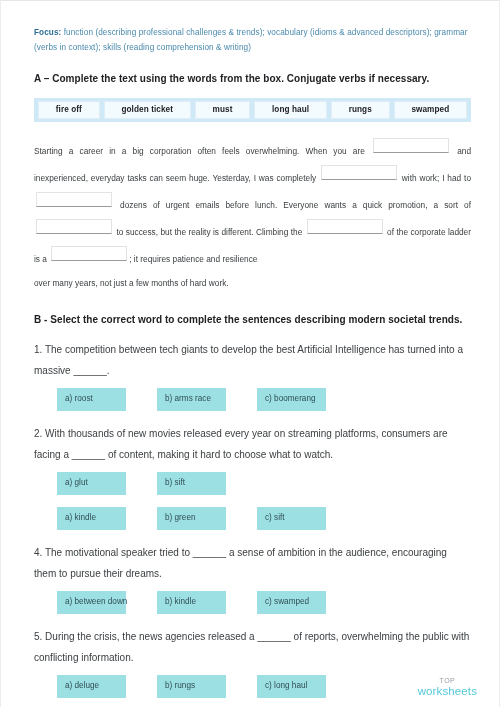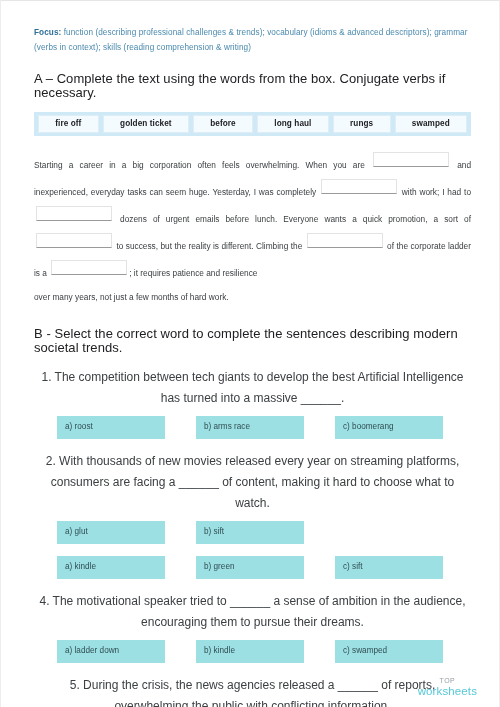--- a/index.html
+++ b/index.html
@@ -41,22 +41,22 @@
     letter-spacing: 0.01em;
     margin-bottom: 17px;
   }
   .focus b {
     color: #2f6f97;
     font-weight: bold;
   }
 
   
   .heading {
-    font-size: 13px;
-    font-weight: normal;
+    font-size: 10px;
+    font-weight: bold;
     color: #202124;
     line-height: 14px;
     letter-spacing: 0.005em;
   }
 
   
   .wordbank {
     margin-top: 12px;
     background: #cfe9f7;
     padding: 3px 4px;
@@ -109,38 +109,37 @@
   }
 
   
   .section-b {
     margin-top: 22px;
   }
   .question {
     margin-top: 12px;
   }
   .q-text {
-    font-size: 12px;
+    font-size: 10px;
     line-height: 21px;
     color: #3c4043;
-    text-align: center;
   }
   .options {
     margin-top: 7px;
     display: flex;
     gap: 0;
     padding-left: 23px;
   }
   .option {
     background: #9de0e4;
     color: #2f4f54;
     font-size: 8.2px;
     line-height: 12px;
     padding: 5px 6px 6px 8px;
-    width: 108px;
+    width: 69px;
     box-sizing: border-box;
     white-space: nowrap;
     margin-right: 31px;
   }
   .option:last-child { margin-right: 0; }
 
   
   .footer {
     position: absolute;
     right: 22px;
@@ -170,21 +169,21 @@
 
     <div class="focus">
       <b>Focus:</b><span> function (describing professional challenges &amp; trends); vocabulary (idioms &amp; advanced descriptors); grammar (verbs in context); skills (reading comprehension &amp; writing)</span>
     </div>
 
     <div class="heading">A – Complete the text using the words from the box. Conjugate verbs if necessary.</div>
 
     <div class="wordbank">
       <div class="word-chip">fire off</div>
       <div class="word-chip">golden ticket</div>
-      <div class="word-chip">before</div>
+      <div class="word-chip">must</div>
       <div class="word-chip">long haul</div>
       <div class="word-chip">rungs</div>
       <div class="word-chip">swamped</div>
     </div>
 
     <div class="cloze">
       <p>
         <span>Starting a career in a big corporation often feels overwhelming. When you are </span><span class="blank"></span><span> and inexperienced, everyday tasks can seem huge. Yesterday, I was completely </span><span class="blank"></span><span> with work; I had to </span><span class="blank"></span><span> dozens of urgent emails before lunch. Everyone wants a quick promotion, a sort of </span><span class="blank"></span><span> to success, but the reality is different. Climbing the </span><span class="blank"></span><span> of the corporate ladder is a </span><span class="blank"></span><span>; it requires patience and resilience</span>
       </p>
     </div>
@@ -214,21 +213,21 @@
         <div class="options">
           <div class="option">a) kindle</div>
           <div class="option">b) green</div>
           <div class="option">c) sift</div>
         </div>
       </div>
 
       <div class="question">
         <div class="q-text">4. The motivational speaker tried to ______ a sense of ambition in the audience, encouraging them to pursue their dreams.</div>
         <div class="options">
-          <div class="option">a) ladder down</div>
+          <div class="option">a) between down</div>
           <div class="option">b) kindle</div>
           <div class="option">c) swamped</div>
         </div>
       </div>
 
       <div class="question">
         <div class="q-text">5. During the crisis, the news agencies released a ______ of reports, overwhelming the public with conflicting information.</div>
         <div class="options">
           <div class="option">a) deluge</div>
           <div class="option">b) rungs</div>

